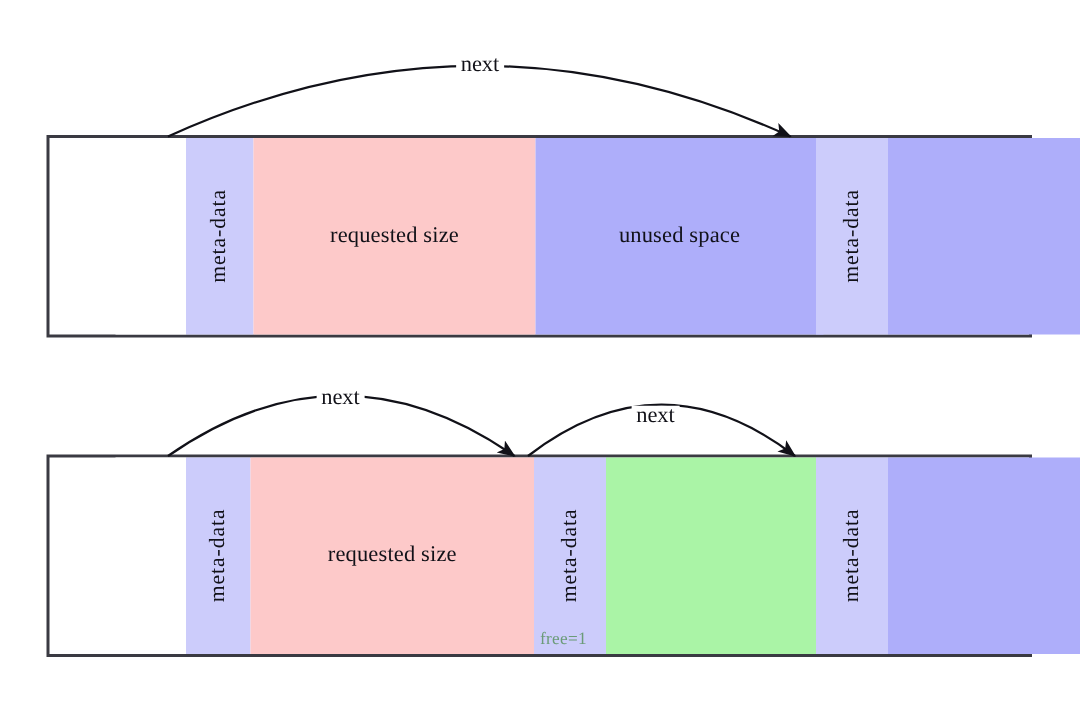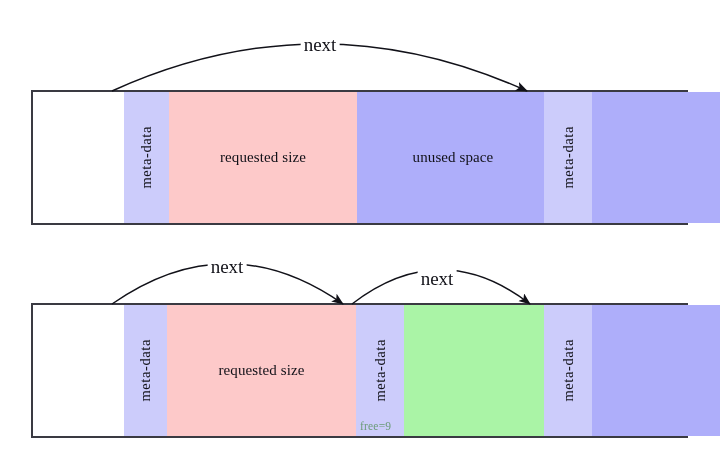--- a/index.html
+++ b/index.html
@@ -64,21 +64,21 @@
   
   .arrows {
     position: absolute;
     left: 0; top: 0;
     width: 720px;
     height: 467px;
     pointer-events: none;
   }
   .arrow-label {
     position: absolute;
-    font-size: 19px;
+    font-size: 15px;
     line-height: 1;
     white-space: nowrap;
     color: #111118;
     transform: translate(-50%, -50%);
     background: #ffffff;
     padding: 0 3px;
   }
 </style>
 </head>
 <body>
@@ -104,21 +104,21 @@
       <div class="block" style="left: 31px; top: 303px; width: 657px; height: 135px; border-color: rgb(58, 58, 66);">
         <div class="seg" style="left: 0px; width: 47px; background: rgb(255, 255, 255);"></div>
         <div class="seg" style="left: 47px; width: 43px; background: rgb(204, 204, 251);">
           <span class="seg-label vertical">meta-data</span>
         </div>
         <div class="seg" style="left: 90px; width: 189px; background: rgb(253, 201, 201);">
           <span class="seg-label">requested size</span>
         </div>
         <div class="seg" style="left: 279px; width: 48px; background: rgb(204, 204, 251);">
           <span class="seg-label vertical">meta-data</span>
-          <span class="free-flag" style="color: rgb(107, 155, 120);">free=9</span>
+          <span class="free-flag" style="color: rgb(107, 155, 120);">free=1</span>
         </div>
         <div class="seg" style="left: 327px; width: 140px; background: rgb(170, 244, 166);"></div>
         <div class="seg" style="left: 467px; width: 48px; background: rgb(204, 204, 251);">
           <span class="seg-label vertical">meta-data</span>
         </div>
         <div class="seg" style="left: 515px; width: 138px; background: rgb(174, 174, 250);"></div>
       </div>
     </div>
   <svg class="arrows" id="arrows-svg" viewBox="0 0 720 467" width="720" height="467" xmlns="http://www.w3.org/2000/svg">
     <defs>

